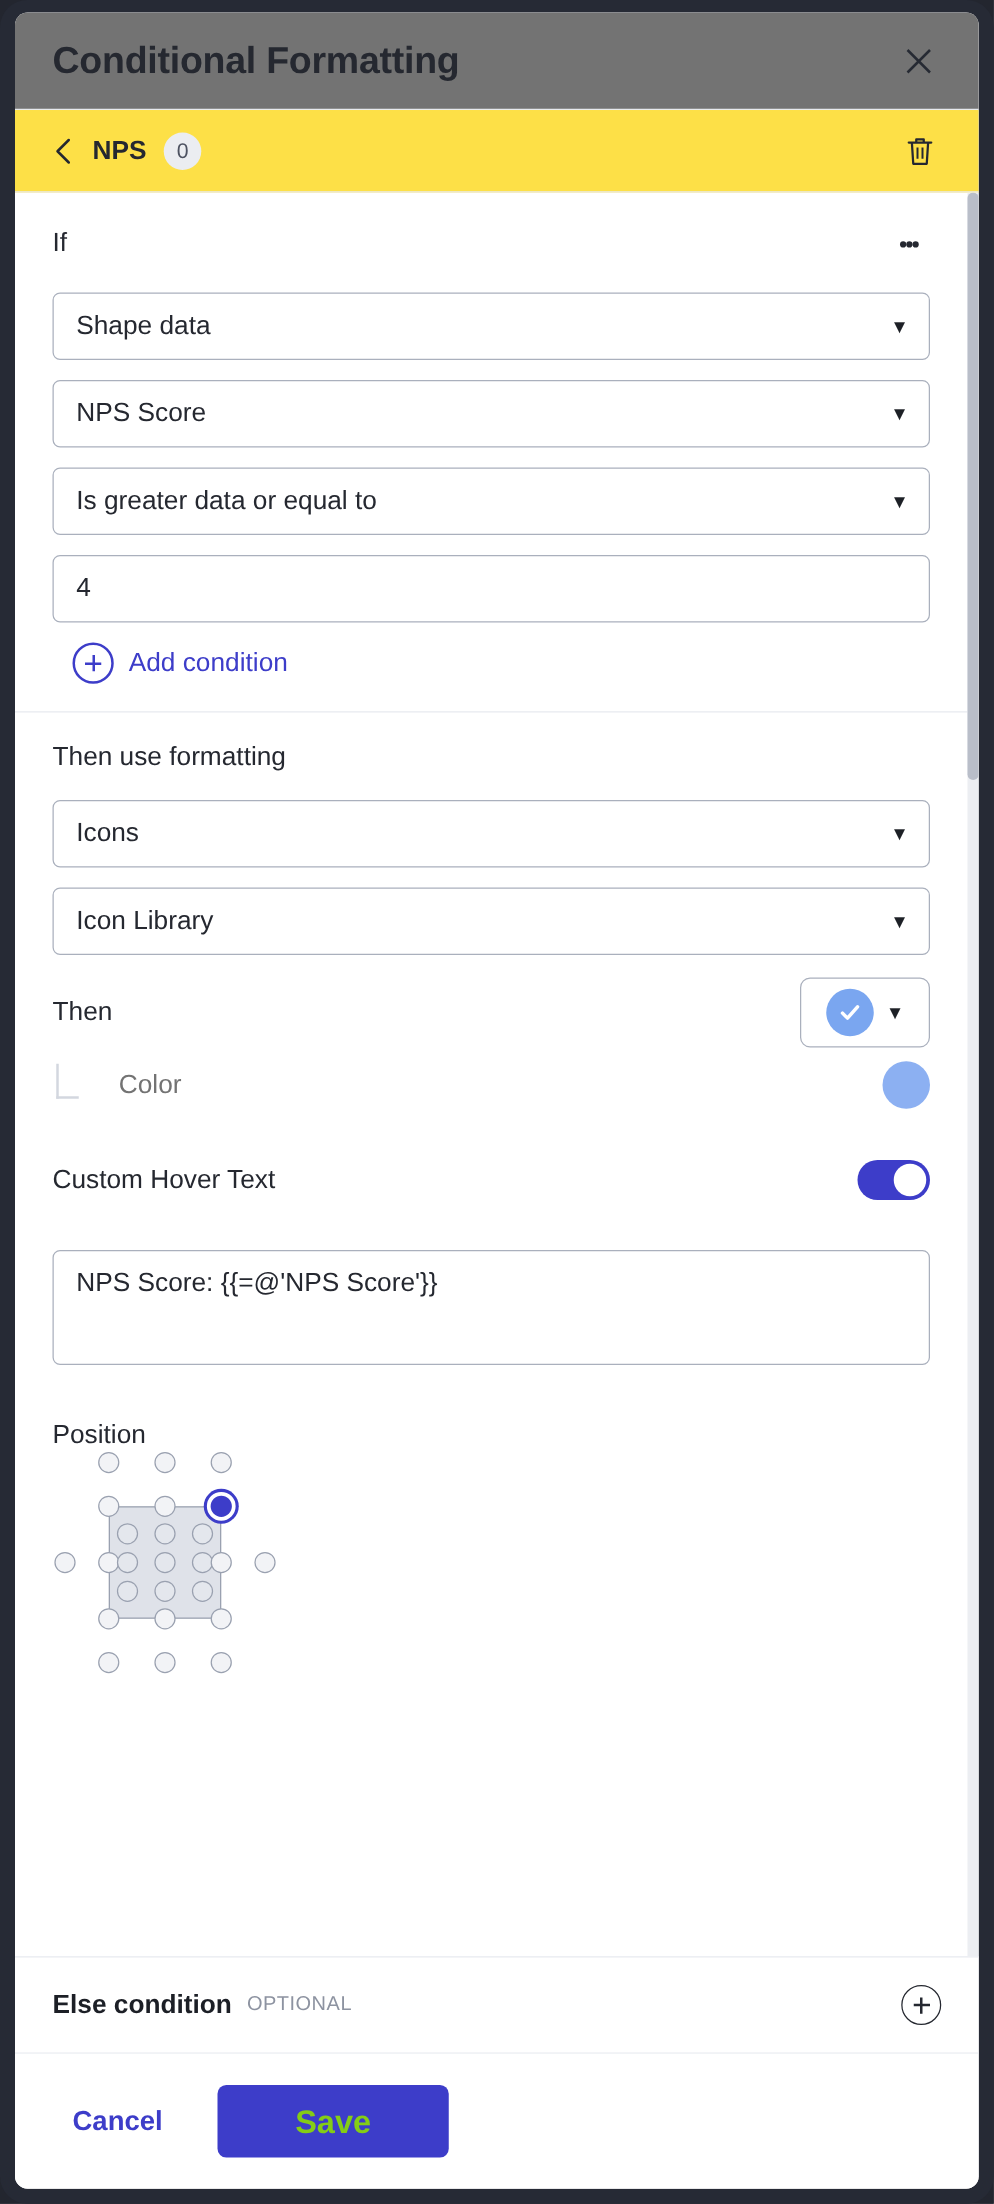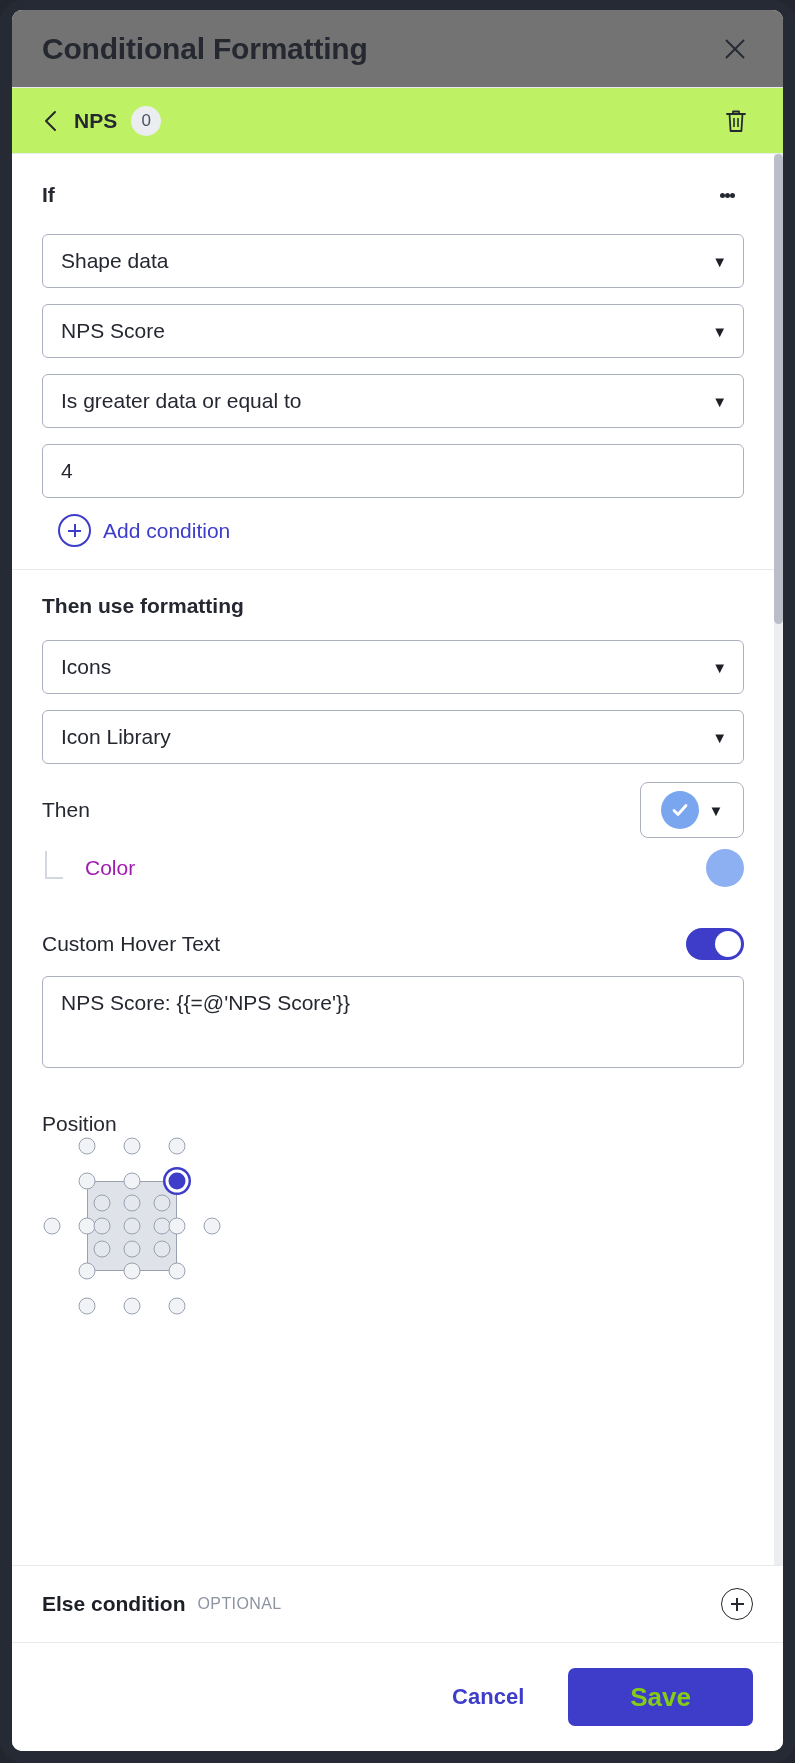--- a/index.html
+++ b/index.html
@@ -30,21 +30,21 @@
   }
   .close-btn{
     width:40px;height:40px;display:flex;align-items:center;justify-content:center;
     cursor:pointer;color:#262a33;
   }
 
   
   .crumbbar{
     height:66px;flex:0 0 66px;display:flex;align-items:center;
     padding:0 28px 0 22px;box-sizing:border-box;
-    border-bottom:1px solid #e7eaef;background:#bef264;
+    border-bottom:1px solid #e7eaef;background:#fde047;
   }
   .back-btn{width:34px;height:34px;display:flex;align-items:center;justify-content:center;cursor:pointer;color:#252830;}
   .crumb-name{font-size:21px;font-weight:bold;color:#252830;margin-left:6px;}
   .crumb-badge{
     margin-left:14px;min-width:30px;height:30px;border-radius:15px;background:#ebedf1;
     color:#4d5261;font-size:17px;display:flex;align-items:center;justify-content:center;
     padding:0 9px;box-sizing:border-box;
   }
   .spacer{flex:1;}
   .trash-btn{width:38px;height:38px;display:flex;align-items:center;justify-content:center;cursor:pointer;color:#252830;}
@@ -56,21 +56,21 @@
     width:9px;background:#eceef2;position:relative;flex:0 0 9px;
   }
   .scrollthumb{
     position:absolute;top:0;left:0;width:9px;height:470px;background:#b9bec9;border-radius:5px;
   }
 
   .section{padding:24px 30px 22px 30px;border-bottom:1px solid #e7eaef;}
   .section.last{border-bottom:none;}
 
   .sec-head{display:flex;align-items:center;margin-bottom:22px;}
-  .sec-title{font-size:21px;font-weight:bold;color:#252830;flex:1;}
+  .sec-title{font-size:21px;font-weight:normal;color:#252830;flex:1;}
   .kebab{width:34px;height:34px;display:flex;align-items:center;justify-content:center;cursor:pointer;}
   .kebab span{display:block;width:5px;height:5px;border-radius:50%;background:#252830;margin:2px 0;}
 
   .field{
     height:54px;border:1px solid #aab0bd;border-radius:6px;background:#fff;
     display:flex;align-items:center;padding:0 16px 0 18px;margin-bottom:16px;
     box-sizing:border-box;cursor:pointer;
   }
   .field .val{flex:1;font-size:21px;color:#252830;}
   .caret{font-size:15px;color:#1d2026;line-height:1;}
@@ -99,34 +99,34 @@
   .check-icon{
     width:38px;height:38px;border-radius:50%;background:#7aa6f0;
     display:flex;align-items:center;justify-content:center;
   }
 
   .indent-row{display:flex;align-items:center;min-height:60px;position:relative;}
   .elbow{
     width:16px;height:26px;border-left:2px solid #d3d7df;border-bottom:2px solid #d3d7df;
     margin-left:3px;margin-bottom:6px;
   }
-  .indent-label{font-size:21px;color:#a21caf;margin-left:22px;flex:1;}
+  .indent-label{font-size:21px;color:#737373;margin-left:32px;flex:1;}
   .color-swatch{
     width:38px;height:38px;border-radius:50%;background:#8cb0f2;cursor:pointer;
   }
 
   .toggle{
     width:58px;height:32px;border-radius:16px;background:#3d3dc9;position:relative;cursor:pointer;
   }
   .toggle .knob{
     position:absolute;top:3px;right:3px;width:26px;height:26px;border-radius:50%;background:#fff;
   }
 
   .textarea{
-    margin-top:4px;height:92px;border:1px solid #aab0bd;border-radius:6px;background:#fff;
+    margin-top:28px;height:92px;border:1px solid #aab0bd;border-radius:6px;background:#fff;
     padding:14px 18px;box-sizing:border-box;font-size:21px;color:#252830;cursor:text;
   }
 
   .pos-row{display:flex;align-items:flex-start;margin-top:34px;flex-direction:column;}
   .pos-label{font-size:21px;color:#252830;flex:1;padding-top:10px;}
   .posgrid{position:relative;width:180px;height:180px;}
   .posbox{
     position:absolute;left:45px;top:45px;width:90px;height:90px;
     background:#dfe2e9;border:1.5px solid #9aa1b0;box-sizing:border-box;
   }
@@ -152,21 +152,21 @@
   .plus-round{
     width:30px;height:30px;border-radius:50%;border:1.5px solid #252830;
     display:flex;align-items:center;justify-content:center;position:relative;cursor:pointer;
   }
   .plus-round:before,.plus-round:after{content:"";position:absolute;background:#252830;}
   .plus-round:before{width:13px;height:1.6px;}
   .plus-round:after{width:1.6px;height:13px;}
 
   
   .footer{
-    height:108px;flex:0 0 108px;display:flex;align-items:center;justify-content:flex-end;
+    height:108px;flex:0 0 108px;display:flex;align-items:center;
     padding:0 30px;box-sizing:border-box;background:#fff;gap:28px;
   }
   .btn-cancel{
     font-size:22px;font-weight:bold;color:#3d3dc9;cursor:pointer;padding:12px 16px;
   }
   .btn-save{
     background:#3d3dc9;color:#84cc16;font-size:26px;font-weight:bold;
     border-radius:7px;padding:0 62px;height:58px;display:flex;align-items:center;
     justify-content:center;cursor:pointer;
   }

